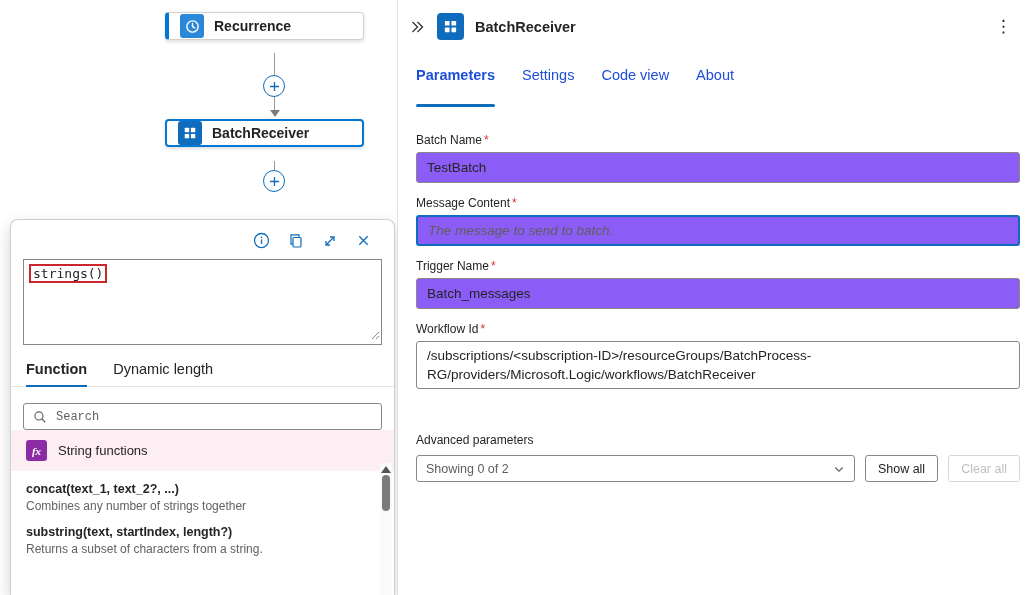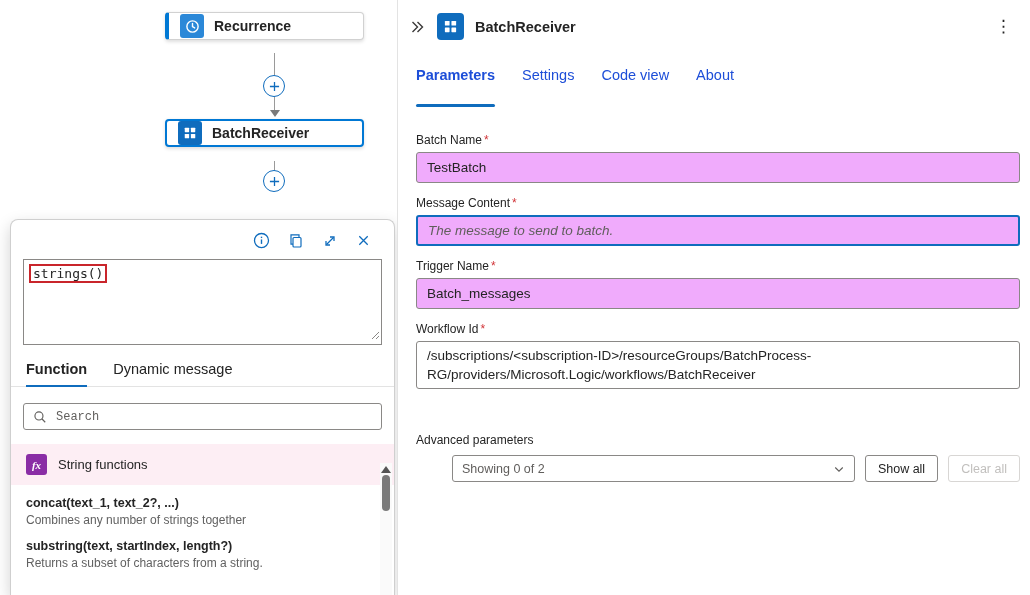--- a/index.html
+++ b/index.html
@@ -30,21 +30,21 @@
   .expr-box { position:relative; margin:5px 12px 0; height:86px; border:1px solid #8a8886; padding:4px 5px; font-family:"DejaVu Sans Mono", monospace; font-size:13px; color:#242424; cursor:text; }
   .expr-token { display:inline-block; border:2px solid #c9252b; padding:0 2px; }
   .resize-handle { position:absolute; right:1px; bottom:1px; }
   .popup-tabs { display:flex; gap:26px; padding:16px 15px 0; border-bottom:1px solid #e3e3e3; }
   .popup-tab { font-size:14.5px; color:#242424; padding-bottom:9px; cursor:pointer; position:relative; }
   .popup-tab.active { font-weight:700; }
   .popup-tab.active::after { content:""; position:absolute; left:0; right:0; bottom:-1px; height:2px; background:#0f6cbd; }
   .search-row { margin:16px 12px 0; height:27px; border:1px solid #8a8886; border-radius:3px; display:flex; align-items:center; gap:9px; padding:0 9px; }
   .search-row input { border:none; outline:none; flex:1; font-size:12px; font-family:Liberation Mono, monospace; color:#242424; background:transparent; }
   .search-row input::placeholder { color:#605e5c; }
-  .category-row { margin-top:14px; height:41px; background:#fdeef4; display:flex; align-items:center; gap:11px; padding:0 15px; cursor:pointer; }
+  .category-row { height:41px; background:#fdeef4; display:flex; align-items:center; gap:11px; padding:0 15px; cursor:pointer; }
   .fx-badge { width:21px; height:21px; border-radius:3px; background:#8a2da5; color:#fff; display:flex; align-items:center; justify-content:center; font-style:italic; font-weight:700; font-size:11px; font-family:"Liberation Serif", serif; }
   .category-label { font-size:13px; font-weight:400; color:#242424; }
   .fn-item { padding:11px 15px 1px; cursor:pointer; }
   .fn-sig { font-size:12.5px; font-weight:700; color:#242424; }
   .fn-desc { font-size:12px; color:#616161; margin-top:3px; }
   .scrollbar { position:absolute; right:2px; top:243px; bottom:0; width:12px; background:#fafafa; }
   .sb-arrow { width:0; height:0; border-left:5px solid transparent; border-right:5px solid transparent; border-bottom:7px solid #555; margin:3px auto 2px; cursor:pointer; }
   .sb-thumb { width:8px; height:36px; background:#7a7a7a; border-radius:4px; margin:2px auto; cursor:grab; }
 
   
@@ -55,27 +55,27 @@
   .panel-title { font-size:14.5px; font-weight:700; }
   .menu-dots { margin-left:auto; font-size:17px; color:#242424; cursor:pointer; line-height:1; padding:2px 6px; }
   .panel-tabs { display:flex; gap:27px; padding:27px 0 0 18px; }
   .panel-tab { font-size:14.5px; color:#1d4ed8; padding-bottom:24px; position:relative; cursor:pointer; }
   .panel-tab.active { font-weight:700; }
   .panel-tab.active::after { content:""; position:absolute; left:0; right:0; bottom:0; height:3px; border-radius:2px; background:#0f6cbd; }
   .panel-body { padding:26px 10px 0 18px; }
   .field { margin-bottom:13px; }
   .field-label { font-size:12px; color:#242424; margin-bottom:5px; }
   .req { color:#d13438; margin-left:2px; }
-  .tinput { width:100%; height:31px; border:1px solid #8a8886; border-radius:3px; padding:0 10px; font-size:13.5px; font-family:inherit; color:#242424; outline:none; background:#f0abfc; }
+  .tinput { width:100%; height:31px; border:1px solid #8a8886; border-radius:3px; padding:0 10px; font-size:13.5px; font-family:inherit; color:#242424; outline:none; background:#8b5cf6; }
   .tinput::placeholder { color:#605e5c; }
   .tinput.focused { border:2px solid #0f6cbd;font-style:italic; }
   .tarea { width:100%; min-height:47px; border:1px solid #8a8886; border-radius:3px; padding:4px 10px; font-size:13.5px; line-height:19px; color:#242424; word-break:break-word; cursor:text; }
   .advanced { margin-top:44px; }
   .advanced-label { font-size:12px; color:#242424; margin-bottom:8px; }
-  .advanced-row { display:flex; align-items:center; gap:10px;margin-left:36px; }
+  .advanced-row { display:flex; align-items:center; gap:10px; }
   .dropdown { flex:1; height:27px; border:1px solid #8a8886; border-radius:3px; display:flex; align-items:center; padding:0 9px; font-size:12.5px; color:#605e5c; cursor:pointer; }
   .dropdown .chev { margin-left:auto; display:flex; }
   .btn { height:27px; padding:0 12px; background:#fff; border:1px solid #8a8886; border-radius:3px; font-size:12.5px; font-family:inherit; color:#242424; cursor:pointer; white-space:nowrap; }
   .btn.disabled { color:#c1bfbd; border-color:#d8d6d4; cursor:default; }
 </style>
 </head>
 <body>
 
 <div class="stage">
 
@@ -152,21 +152,21 @@
       <span class="resize-handle">
         <svg width="10" height="10" viewBox="0 0 10 10" stroke="#8a8886" stroke-width="1">
             <path d="M9 2L2 9"></path>
             <path d="M9 6L6 9"></path>
           </svg>
       </span>
     </div>
 
     <div class="popup-tabs">
       <span class="popup-tab active">Function</span>
-      <span class="popup-tab">Dynamic message</span>
+      <span class="popup-tab">Dynamic length</span>
     </div>
 
     <div class="search-row">
       <span style="display:flex;">
         <svg width="14" height="14" viewBox="0 0 16 16" fill="none" stroke="#605e5c" stroke-width="1.3">
             <circle cx="6.8" cy="6.8" r="4.6"></circle>
             <path d="M10.3 10.3L14 14"></path>
           </svg>
       </span>
       <input type="text" placeholder="Search" style="">

